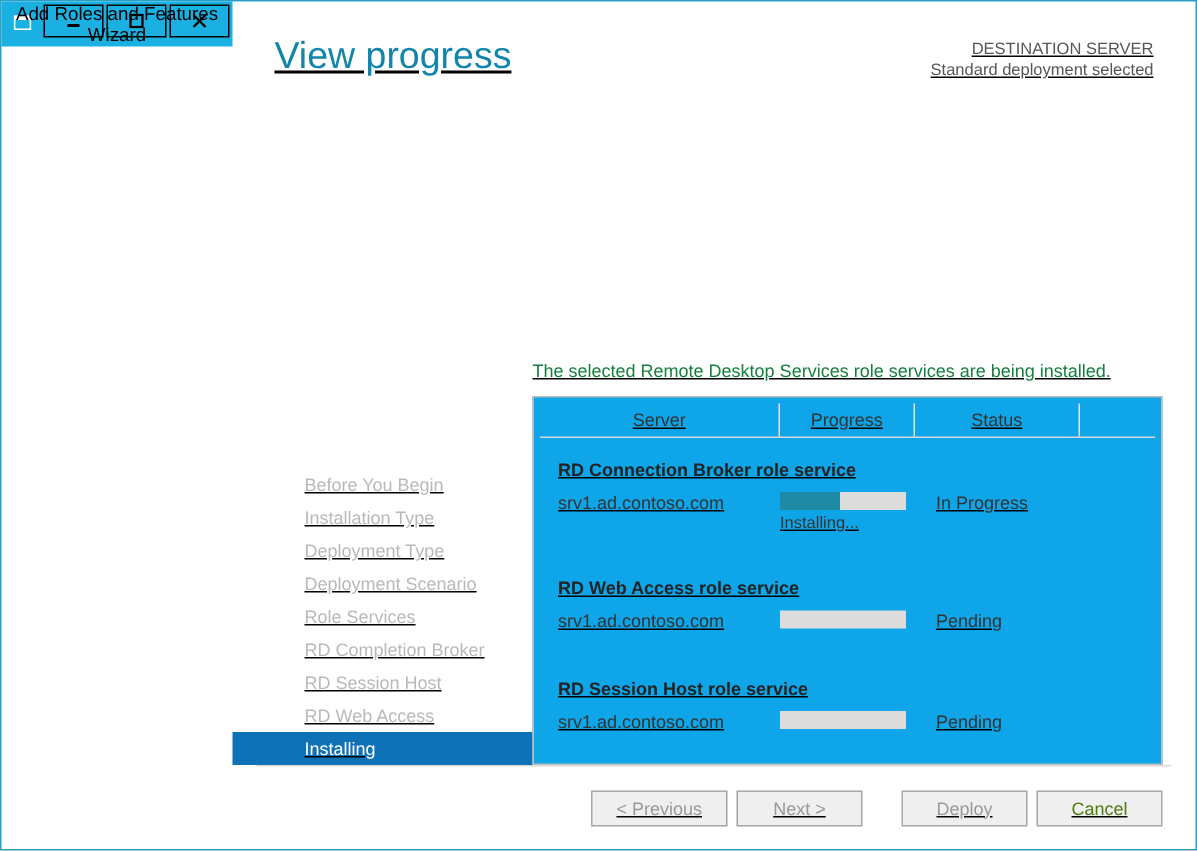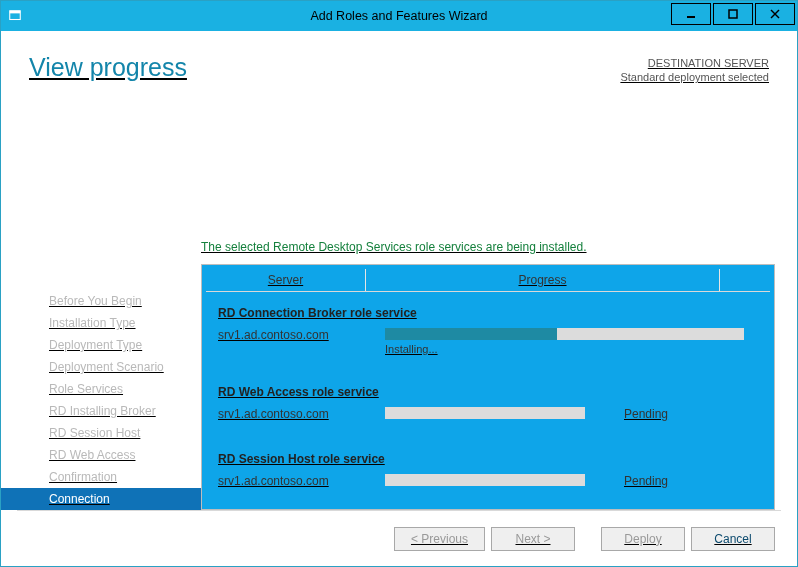--- a/index.html
+++ b/index.html
@@ -1,17 +1,17 @@
 <!DOCTYPE html>
 <html><head>
 <meta charset="utf-8">
 <style>
   * { box-sizing: border-box; font-family: 'Segoe UI', Tahoma, sans-serif; }
   body { margin:0; padding:0; background:#808080; width:798px; height:567px; }
-  .window { width:798px; height:567px; background:#fff; border:1px solid #2aa1c4; display:flex; flex-direction:column; }
+  .window { width:798px; height:567px; background:#fff; border:1px solid #2aa1c4; display:flex; }
   .titlebar { height:30px; background:#1ab1e2; display:flex; align-items:center; position:relative; }
   .titlebar-icon { width:28px; display:flex; align-items:center; justify-content:center; font-size:14px; color:#fff; }
   .titlebar-title { position:absolute; left:0; right:0; text-align:center; font-size:12.5px; color:#000; pointer-events:none; }
   .win-controls { margin-left:auto; display:flex; height:100%; }
   .win-btn { width:40px; height:22px; border:1px solid #000; margin:2px 2px 0 0; display:flex; align-items:center; justify-content:center; font-size:12px; background:#1ab1e2; cursor:pointer; }
   .win-btn svg { display:block; }
   .content { flex:1; display:flex; flex-direction:column; padding:0;text-decoration:underline; }
   .header-row { display:flex; justify-content:space-between; align-items:flex-start; padding:22px 28px 4px 28px; }
   .page-title { font-size:25px; color:#1385aa; font-weight:300; margin:0; }
   .dest-block { text-align:right; font-size:11px; color:#555; line-height:1.3; margin-top:3px;}
@@ -24,30 +24,30 @@
   .intro { font-size:12px; color:#15803d; margin:2px 0 10px 0; }
   .grid { border:1px solid #bdbdbd; background:#0ea5e9; flex:1; padding:4px; }
   .grid-head { display:flex; border-bottom:1px solid #d9d9d9; }
   .gh { font-size:12px; color:#333; padding:4px 8px; text-align:center; border-right:1px solid #e5e5e5; }
   .col-server { width:160px; }
   .col-progress { flex:1; }
   .col-status { width:110px; }
   .col-end { width:50px; border-right:none;}
   .section { padding:10px 12px 0 12px; }
   .sec-title { font-size:12px; font-weight:bold; color:#222; margin:4px 0 8px 0; }
-  .row { display:flex; align-items:flex-start; font-size:12px; color:#333; margin-bottom:16px;gap:19px; }
+  .row { display:flex; align-items:flex-start; font-size:12px; color:#333; margin-bottom:16px; }
   .r-server { width:148px; }
   .r-progress { flex:1; padding-right:14px; }
   .r-status { width:140px; padding-left:6px; }
   .pbar { height:12px; background:#dcdcdc; position:relative; }
   .pbar-fill { height:12px; background:#1e8aa3; }
   .pbar-label { font-size:11px; color:#333; margin-top:3px; }
   .footer { height:56px; border-top:1px solid #d9d9d9; margin:0 16px; display:flex; align-items:center; justify-content:flex-end; gap:6px; padding-right:6px;}
   .btn { min-width:84px; height:24px; font-size:12px; border:1px solid #a8a8a8; background:#efefef; color:#999; padding:0 16px; cursor:default; }
-  .btn.enabled { color:#0c4a6e; cursor:pointer; }
+  .btn.enabled { color:#4d7c0f; cursor:pointer; }
 </style>
 </head>
 <body>
 
 <div class="window">
 
   <div class="titlebar">
     <div class="titlebar-icon">
       <svg width="14" height="14" viewBox="0 0 16 16">
           <rect x="2" y="2" width="12" height="10" fill="none" stroke="#fff" stroke-width="1.2"></rect>
@@ -84,46 +84,47 @@
       </div>
     </div>
 
     <div class="body-row">
       <div class="sidebar">
         <div class="side-item">Before You Begin</div>
         <div class="side-item">Installation Type</div>
         <div class="side-item">Deployment Type</div>
         <div class="side-item">Deployment Scenario</div>
         <div class="side-item">Role Services</div>
-        <div class="side-item">RD Installing Broker</div>
+        <div class="side-item">RD Completion Broker</div>
         <div class="side-item">RD Session Host</div>
         <div class="side-item">RD Web Access</div>
-        <div class="side-item">Confirmation</div>
-        <div class="side-item active">Connection</div>
+        <div class="side-item active">Installing</div>
       </div>
 
       <div class="main">
         <div class="intro">The selected Remote Desktop Services role services are being installed.</div>
         <div class="grid">
           <div class="grid-head">
             <div class="gh col-server">Server</div>
             <div class="gh col-progress">Progress</div>
+            <div class="gh col-status">Status</div>
             <div class="gh col-end"></div>
           </div>
 
           <div class="section">
             <div class="sec-title">RD Connection Broker role service</div>
             <div class="row">
               <div class="r-server">srv1.ad.contoso.com</div>
               <div class="r-progress">
                 <div class="pbar">
                     <div class="pbar-fill" style="width:48%"></div>
                   </div>
                 <div class="pbar-label">Installing...</div>
               </div>
+              <div class="r-status">In Progress</div>
             </div>
           </div>
 
           <div class="section">
             <div class="sec-title">RD Web Access role service</div>
             <div class="row">
               <div class="r-server">srv1.ad.contoso.com</div>
               <div class="r-progress">
                 <div class="pbar">
                     <div class="pbar-fill" style="width:0%"></div>

